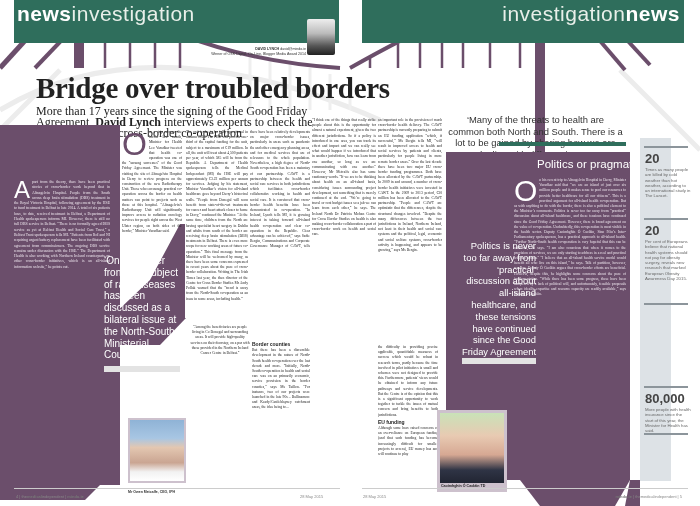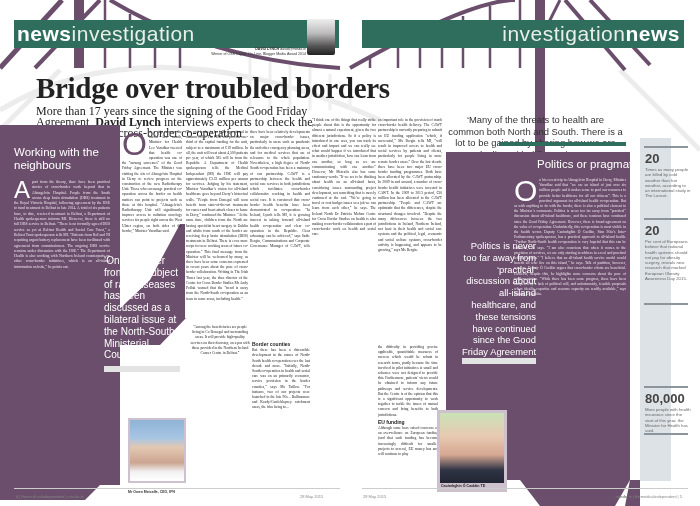--- a/index.html
+++ b/index.html
@@ -1,18 +1,18 @@
 <!DOCTYPE html>
 <html><head>
 <meta charset="utf-8">
 <style>
 *{box-sizing:border-box;margin:0;padding:0}
 body{width:700px;height:506px;overflow:hidden;background:#fff;position:relative;font-family:"Liberation Serif",serif;color:#222}
 .bridge{position:absolute;left:0;top:0;width:700px;height:506px;pointer-events:none}
-.banner{position:absolute;top:20px;height:28px;background:#2f6e5c;}
+.banner{position:absolute;top:0;height:43px;background:#2f6e5c;}
 .banner.left{left:14px;width:325px}
 .banner.right{left:362px;width:322px}
 .banner .t{position:absolute;top:2px;font-family:"Liberation Sans",sans-serif;font-size:21px;color:#fff;letter-spacing:0.5px;line-height:24px}
 .banner.left .t{left:3px}
 .banner.right .t{right:4px}
 .banner b{font-weight:bold}
 .banner .l{font-weight:normal;color:#e8efe9}
 .byline{position:absolute;left:200px;top:47px;width:106px;text-align:right;font-family:"Liberation Sans",sans-serif;font-size:3.6px;line-height:5px;color:#333}
 .byline .nm{font-weight:bold}
 .author-photo{position:absolute;left:307px;top:19px;width:28px;height:36px;background:linear-gradient(180deg,#eee 0%,#bbb 40%,#555 75%,#222 100%);border-radius:2px}
@@ -110,21 +110,20 @@
   <div>Winner of OSK Digital, On-Line, Blogger Media Award 2014</div>
 </div>
 <div class="author-photo"></div>
 
 <h1 class="headline">Bridge over troubled borders</h1>
 <div class="standfirst">
   <span>More than 17 years since the signing of the Good Friday Agreement, </span><b>David Lynch</b><span> interviews experts to check the current health of cross-border co-operation</span>
 </div>
 
 <div class="sidebar">
-  <h3>Working with the neighbours</h3>
   <div class="txt"><span class="drop">A</span><span>part from the theory, there have been practical stories of cross-border work beyond that in Altnagelvin Hospital. People from the South across deep brain stimulation (DBS) treatment in the Royal Victoria Hospital, following agreement by the HSE to fund treatment in Belfast in late 2014. A total of six patients have, to date, received treatment in Belfast, a Department of Health spokesperson informs MI. However, there is still no full DBS service in Belfast. “There is no formally agreed DBS service as yet at Belfast Health and Social Care Trust,” a Belfast Trust spokesperson tells MI. “Patients from RoI and NI requiring urgent battery replacement have been facilitated with agreement from commissioners. The ongoing DBS service remains under discussion with the HSE.” The Department of Health is also working with Northern Ireland counterparts on other cross-border initiatives, which is an all-island information website,” he points out.</span></div>
 </div>
 
 <div class="col" style="left:122px;top:130px;width:60px;height:122px;overflow:hidden">
   <span class="dropO">O</span><span>n a trip across the border last month, Minister for Health Leo Varadkar tweeted that health co-operation was one of the “unsung successes” of the Good Friday Agreement. The Minister was visiting the site of Altnagelvin Hospital in Derry to review progress on the construction of the new Radiotherapy Unit. Those who encourage practical co-operation across the border on health matters can point to projects such as those at this hospital. “Altnagelvin’s Radiotherapy Unit will significantly improve access to radiation oncology services for people right across the West Ulster region, on both sides of the border,” Minister Varadkar said.</span>
 </div>
 <div class="col" style="left:186px;top:130px;width:62px;height:230px;overflow:hidden">
   <span>The unit is due to be fully operational in autumn 2016. The HSE will provide one-third of the capital funding for the unit, subject to a maximum of €19 million. In all, the unit will treat about 4,500 patients per year, of which 585 will be from the Republic. A Department of Health spokesperson tells the Medical Independent (MI) the HSE will pay approximately €3.22 million per annum for services. Judging by his statement, Minister Varadkar’s vision for all-island healthcare goes beyond Derry’s historical walls. “People from Donegal will soon benefit from state-of-the-art treatments for cancer and heart attack closer to home in Derry,” continued the Minister. “At the same time, children from the North are having specialist heart surgery in Dublin and adults from south of the border are receiving deep brain stimulation (DBS) treatments in Belfast. There is even more scope for new working areas of future co-operation.” This final message from the Minister will be welcomed by many, as there have been some concerns expressed in recent years about the pace of cross-border collaboration. Writing in The Irish Times last year, the then director of the Centre for Cross Border Studies Mr Andy Pollak warned that the “trend is away from the North-South co-operation as an issue in some areas, including health.”</span>
 </div>
 <div class="col" style="left:250px;top:130px;width:60px;height:120px;overflow:hidden">

